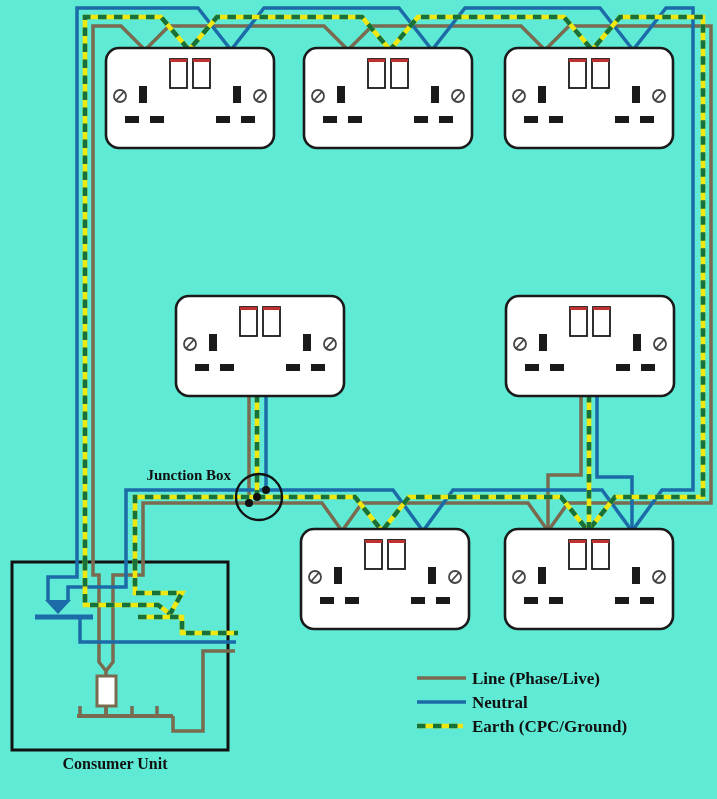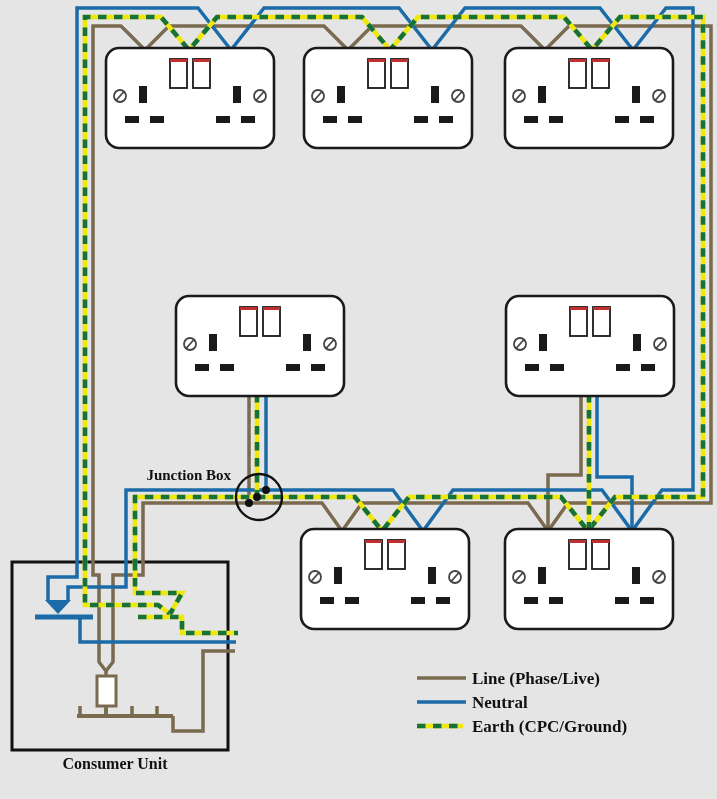--- a/index.html
+++ b/index.html
@@ -1,19 +1,19 @@
 <!DOCTYPE html>
 <html style="--line: #7a6a50; --neutral: #1b6ba8; --earth_yellow: #f0e70f; --earth_green: #17713a; --switch_accent: #c03030; --outline: #1a1a1a;"><head>
 <meta charset="utf-8">
 <style>
   html,body{margin:0;padding:0;background:#fff;}
   .canvas{
     position:relative;
     width:717px;height:799px;
-    background:#e5e5e5;
+    background:#5eead4;
     font-family:"Liberation Serif", serif;
     overflow:hidden;
   }
   svg{display:block;}
 
   
   .w-neutral{stroke:var(--neutral);stroke-width:3.5;fill:none;}
   .w-line{stroke:var(--line);stroke-width:3.5;fill:none;}
   .w-earth-y{stroke:var(--earth_yellow);stroke-width:4.6;fill:none;}
   .w-earth-g{stroke:var(--earth_green);stroke-width:4.6;fill:none;stroke-dasharray:8.5 7.5;}

